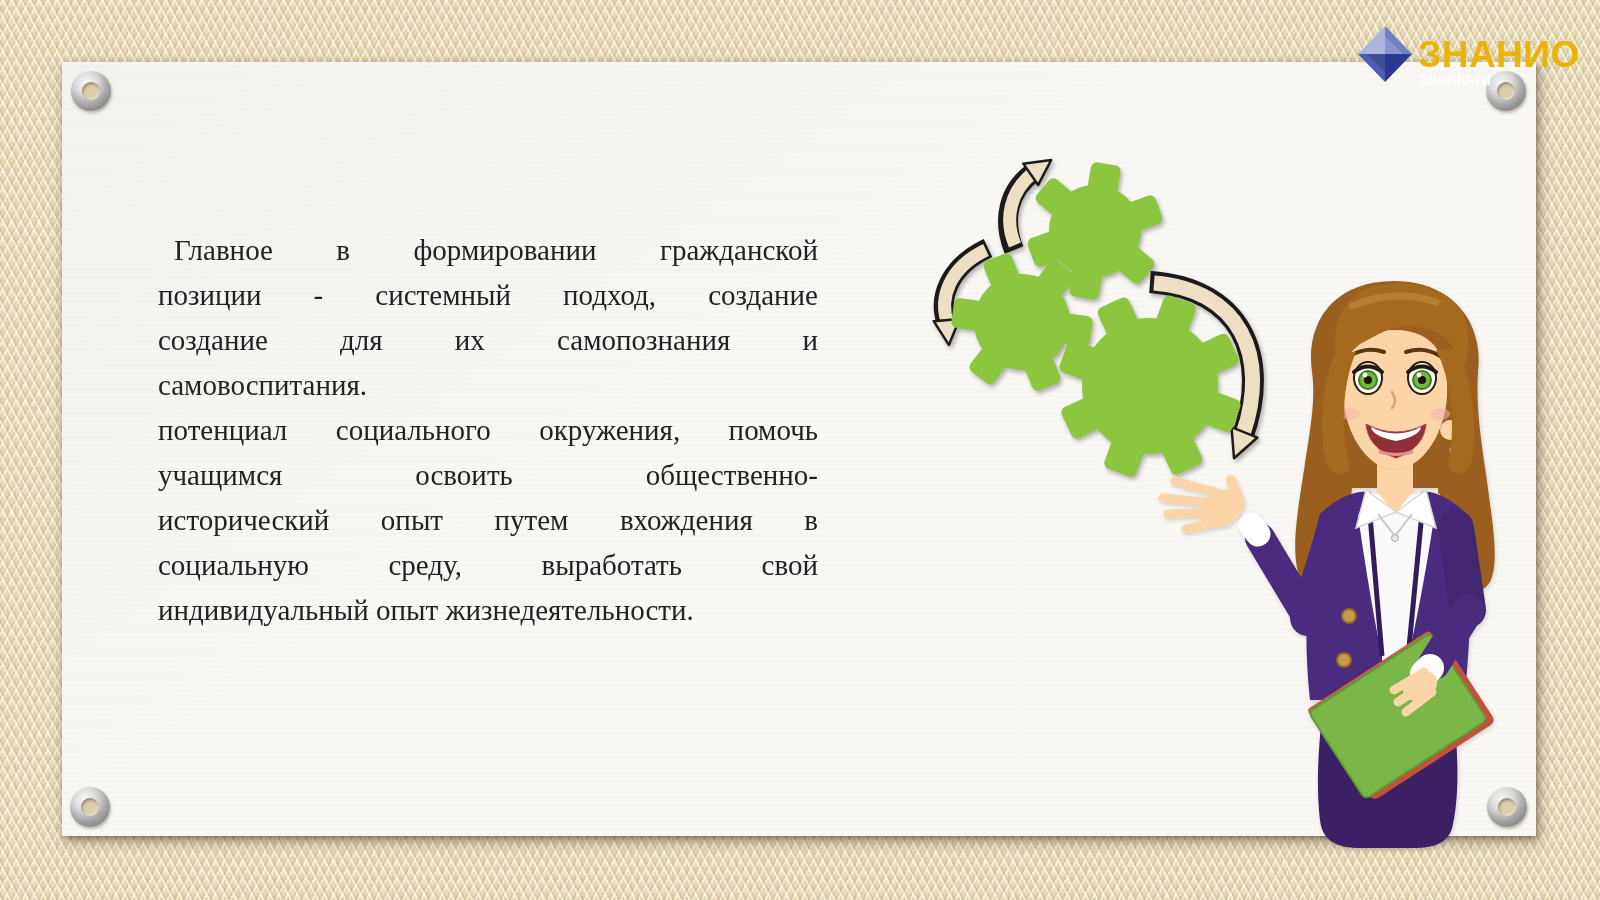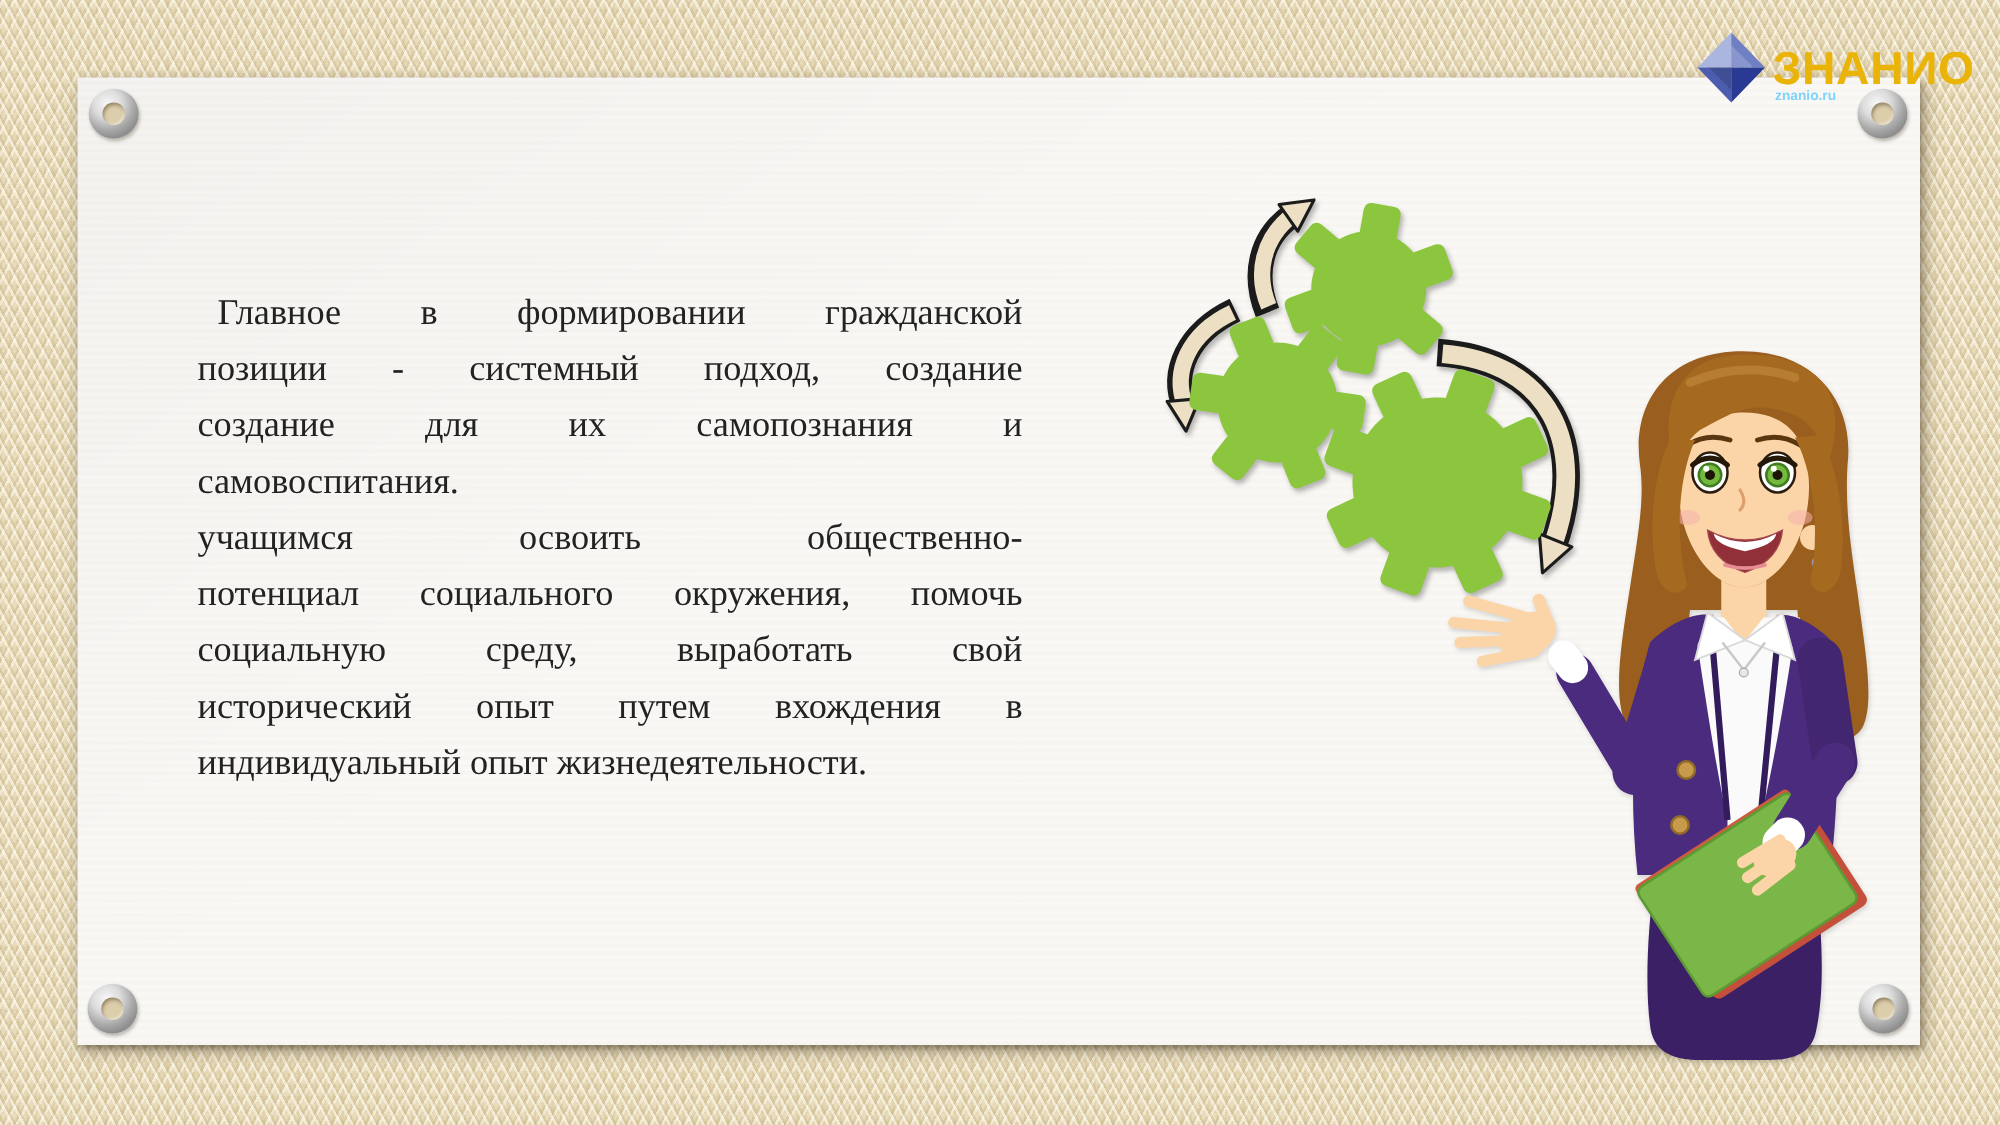--- a/index.html
+++ b/index.html
@@ -65,21 +65,21 @@
 
   
   .logo{position:absolute;left:1356px;top:20px;width:244px;height:66px;}
   .logo-diamond{position:absolute;left:2px;top:6px;width:54px;height:56px;overflow:visible;}
   .logo-brand{
     position:absolute;left:62px;top:16px;
     font-weight:700;font-size:37px;line-height:1;letter-spacing:.5px;color:#eab308;
   }
   .logo-domain{
     position:absolute;left:64px;top:52px;
-    font-weight:700;font-size:11px;line-height:1;color:#7dd3fc;
+    font-weight:700;font-size:16px;line-height:1;color:#ffffff;
   }
 </style>
 </head>
 <body>
 
 <div id="canvas">
 
   <div class="fabric"></div>
 
   <div class="card"></div>
@@ -87,24 +87,24 @@
   <div class="grommet g-tl"></div>
   <div class="grommet g-tr"></div>
   <div class="grommet g-bl"></div>
   <div class="grommet g-br"></div>
 
   <div class="textblock">
     <div class="tline indent">Главное в формировании гражданской</div>
     <div class="tline">позиции - системный подход, создание</div>
     <div class="tline">создание для их самопознания и</div>
     <div class="tline-last">самовоспитания.</div>
+    <div class="tline">потенциал социального окружения, помочь</div>
     <div class="tline">учащимся освоить общественно-</div>
-    <div class="tline">потенциал социального окружения, помочь</div>
+    <div class="tline">исторический опыт путем вхождения в</div>
     <div class="tline">социальную среду, выработать свой</div>
-    <div class="tline">исторический опыт путем вхождения в</div>
     <div class="tline-last">индивидуальный опыт жизнедеятельности.</div>
   </div>
 
   <svg class="gears-svg" viewBox="900 130 370 360">
 
     <g>
       <path d="M 1014 250 C 1002 220 1008 190 1034 172" fill="none" stroke-width="20" stroke-linecap="butt" stroke="#1b1b1b"></path>
       <path d="M 1015 245 C 1004 219 1010 191 1034 172" fill="none" stroke-width="13" stroke-linecap="butt" stroke="#ecdfc4"></path>
       <path d="M -4 -13 L 21 0 L -4 13 Z" transform="translate(1034,172) rotate(-35)" stroke="#1b1b1b" stroke-width="2.5" stroke-linejoin="round" fill="#ecdfc4"></path>
     </g>

